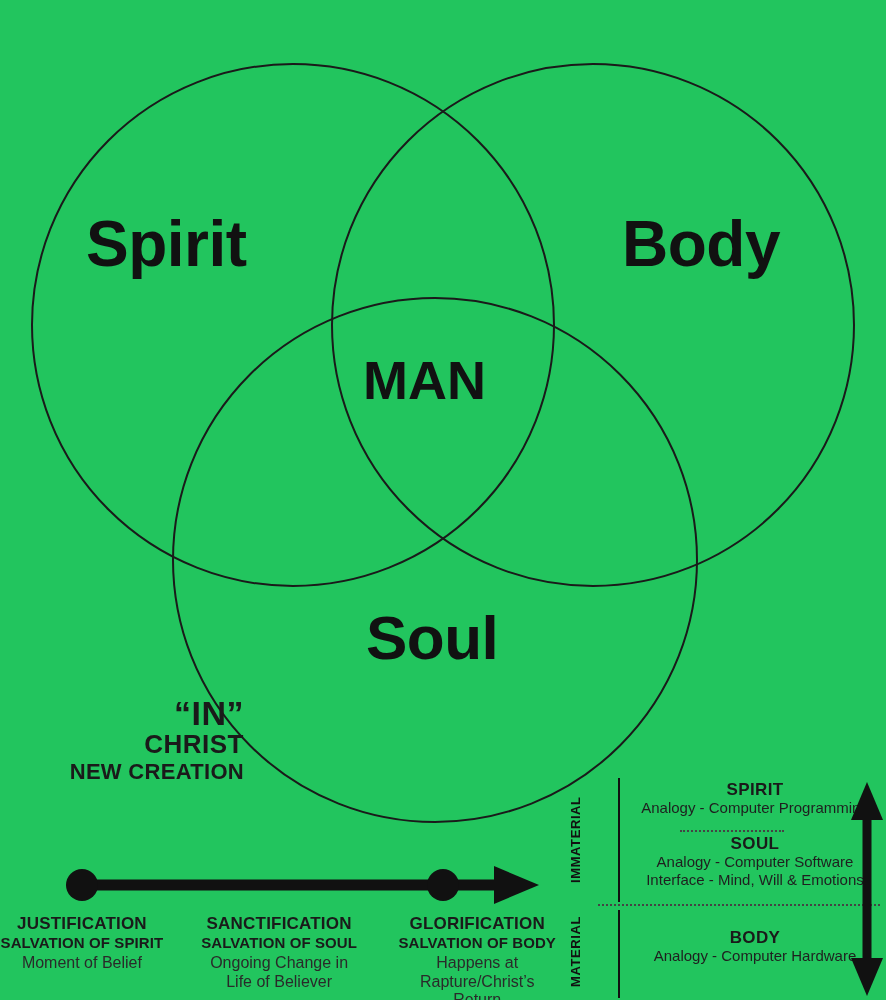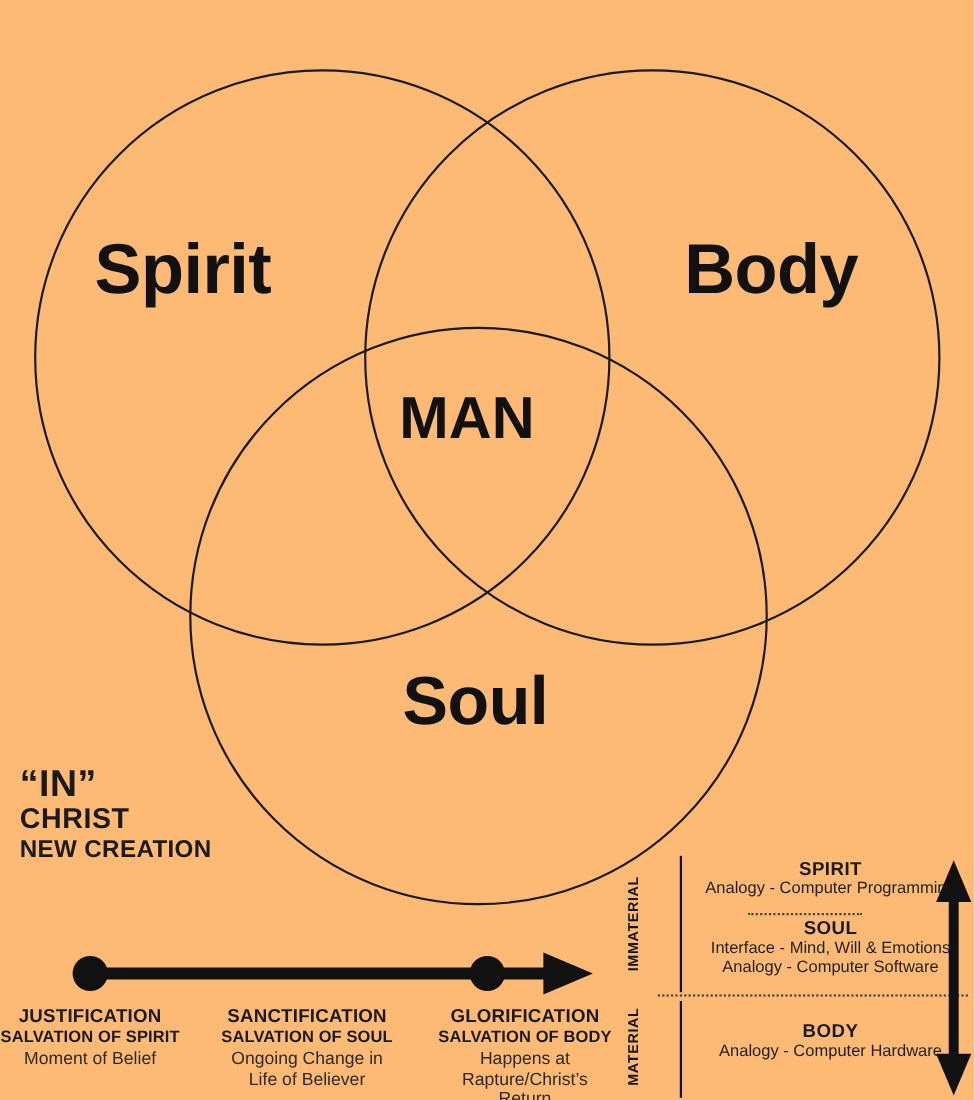--- a/index.html
+++ b/index.html
@@ -10,21 +10,21 @@
   }
   body {
     font-family: "Liberation Sans", sans-serif;
     color: #1a1a1a;
     -webkit-font-smoothing: antialiased;
   }
   #stage {
     position: relative;
     width: 886px;
     height: 1000px;
-    background: #fdba74;
+    background: #22c55e;
     overflow: hidden;
   }
   .venn-svg {
     position: absolute;
     left: 0;
     top: 0;
     width: 886px;
     height: 1000px;
   }
 
@@ -60,21 +60,21 @@
     letter-spacing: 0px;
     text-align: right;
   }
 
   
   #in-christ {
     position: absolute;
     left: 18px;
     top: 696px;
     width: 226px;
-    text-align: left;
+    text-align: right;
     line-height: 1.04;
   }
   #in-christ .ic-line1 {
     font-size: 34px;
     font-weight: 800;
     letter-spacing: 0.5px;
     display: block;
   }
   #in-christ .ic-line2 {
     font-size: 26px;
@@ -276,22 +276,22 @@
 
     <div class="panel-block" id="block-spirit">
       <span class="p-title">SPIRIT</span>
       <span class="p-line">Analogy - Computer Programming</span>
     </div>
 
     <div class="dotted-sep" id="sep-short"></div>
 
     <div class="panel-block" id="block-soul">
       <span class="p-title">SOUL</span>
+      <span class="p-line">Analogy - Computer Software</span>
       <span class="p-line">Interface - Mind, Will &amp; Emotions</span>
-      <span class="p-line">Analogy - Computer Software</span>
     </div>
 
     <div class="dotted-sep" id="sep-long"></div>
 
     <div class="panel-block" id="block-body">
       <span class="p-title">BODY</span>
       <span class="p-line">Analogy - Computer Hardware</span>
     </div>
 
     <svg id="panel-arrow" viewBox="0 0 34 218" aria-hidden="true">

